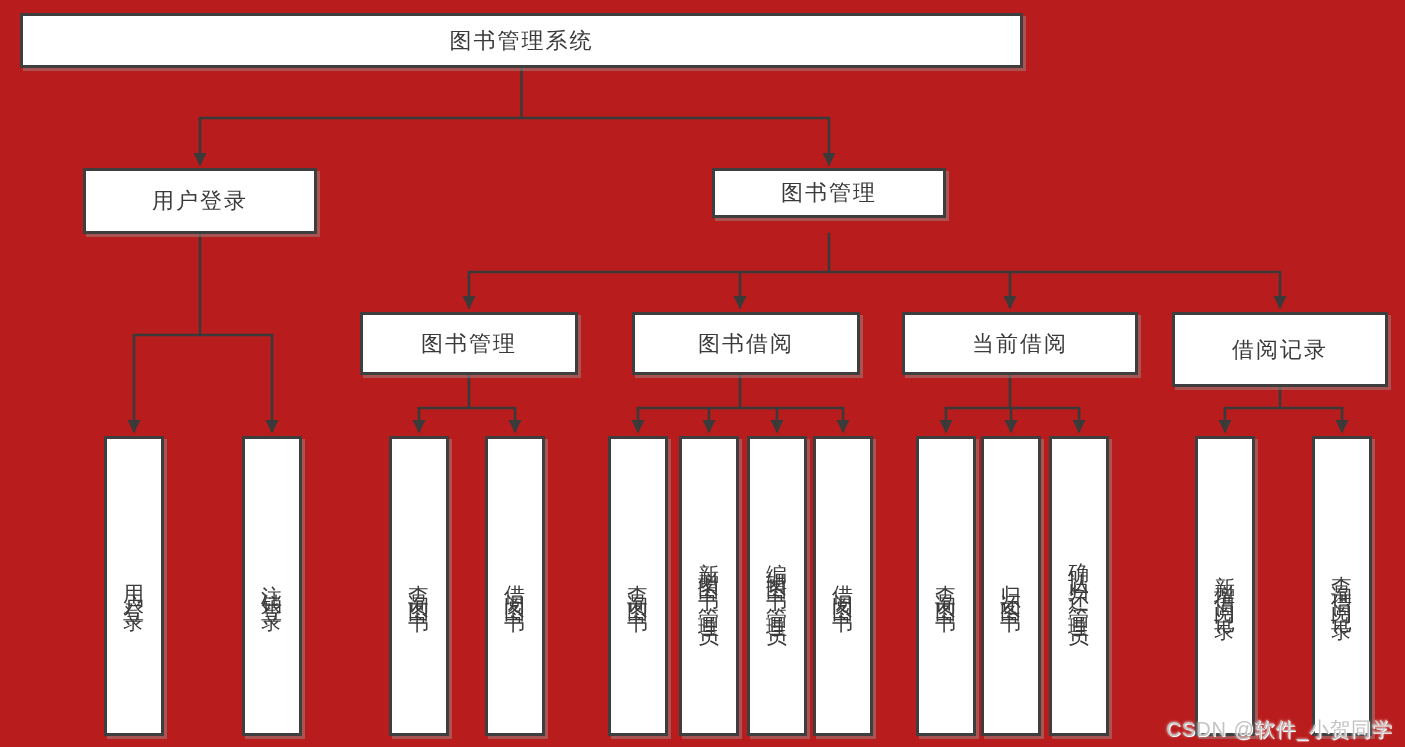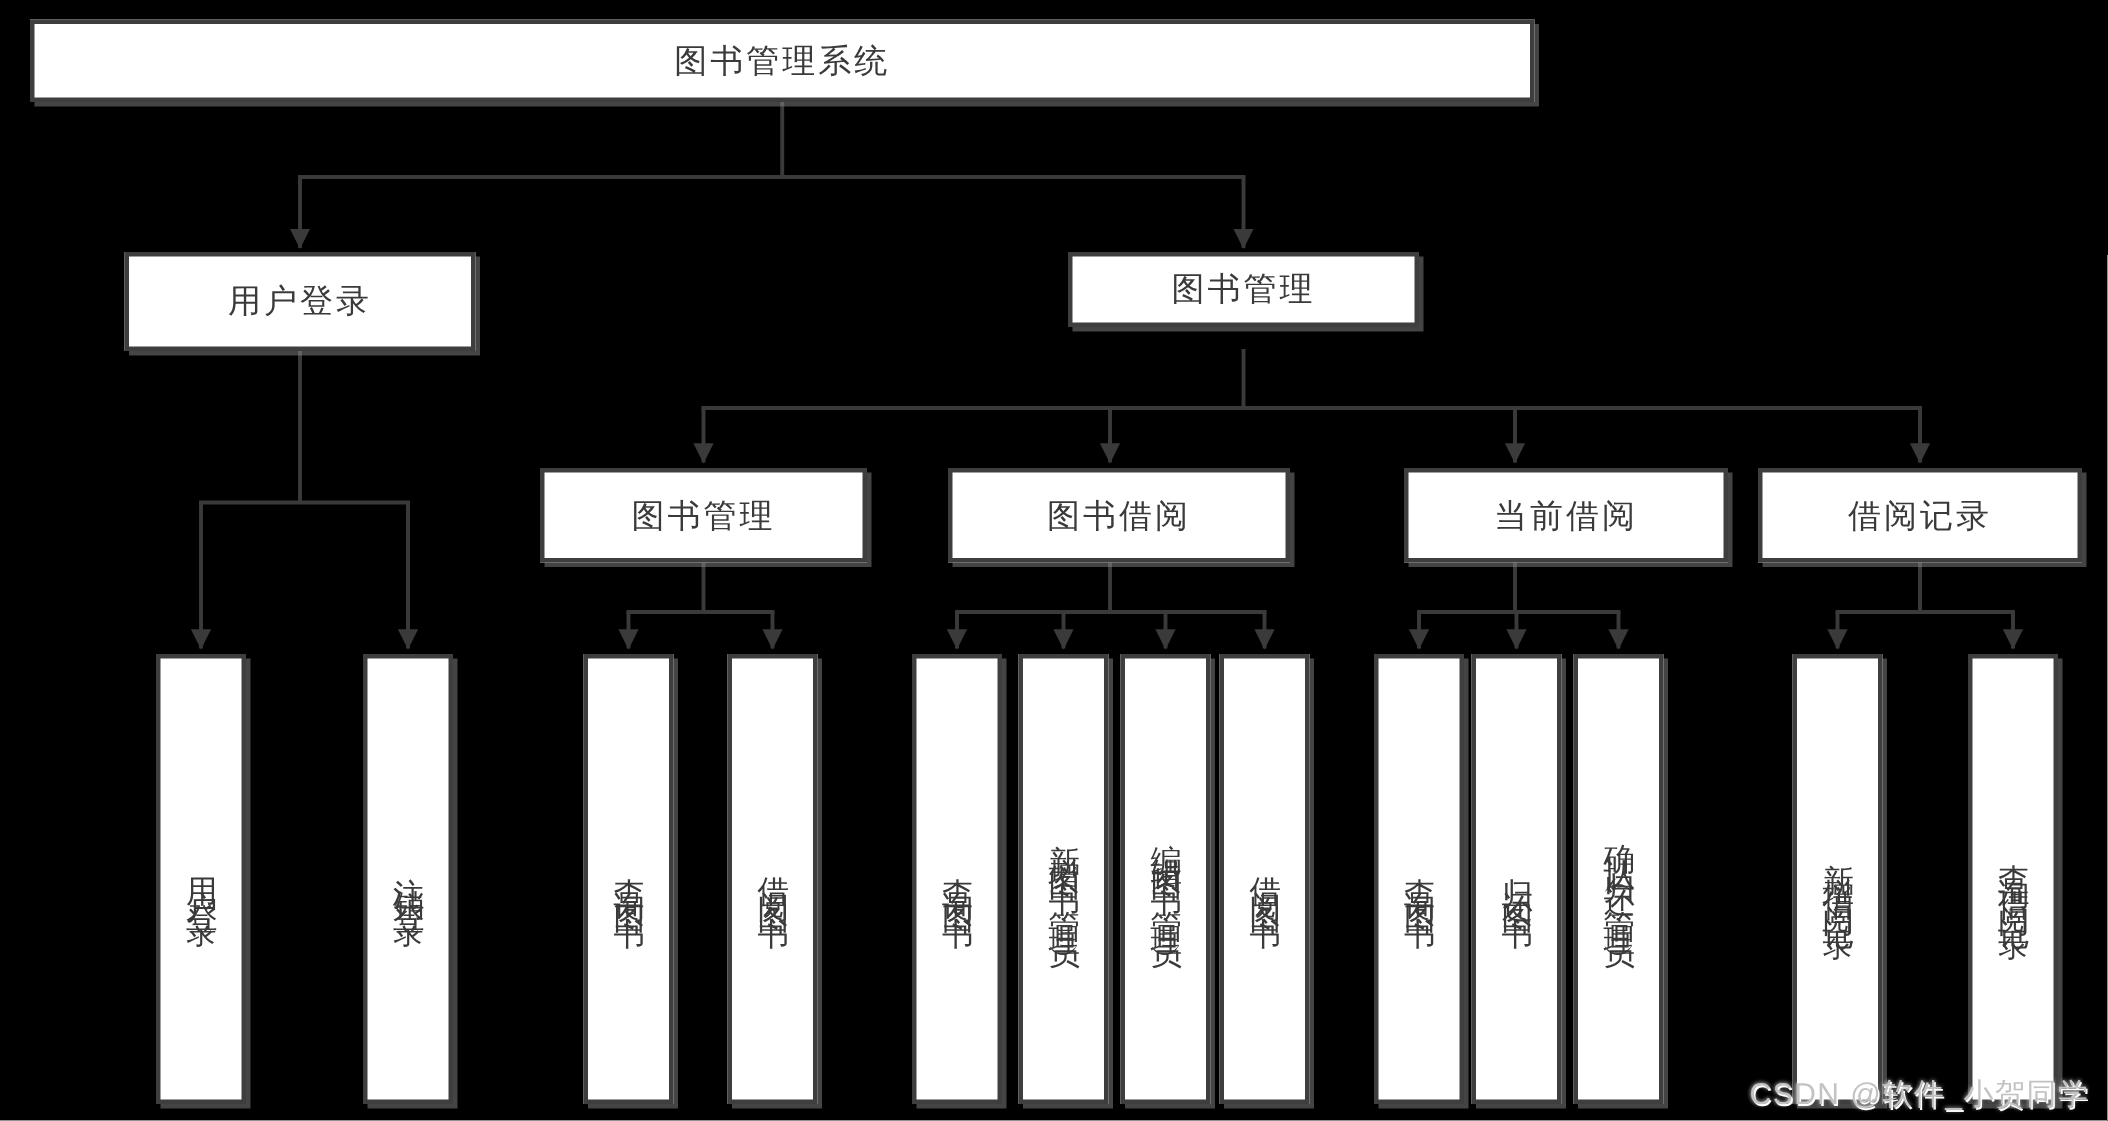--- a/index.html
+++ b/index.html
@@ -4,21 +4,21 @@
 <style>
   html, body {
     margin: 0;
     padding: 0;
     background: #ffffff;
   }
   .canvas {
     position: relative;
     width: 1405px;
     height: 747px;
-    background: #000000;
+    background: #b91c1c;
     overflow: hidden;
     font-family: "Liberation Sans", "DejaVu Sans", sans-serif;
   }
   .connectors {
     position: absolute;
     left: 0; top: 0;
     width: 1405px;
     height: 747px;
     z-index: 1;
   }
@@ -113,22 +113,22 @@
     <path d="M1342,409 V431" marker-end="url(#arrowhead)"></path>
   </svg>
 
   <div class="node box-h" style="left:20px;top:13px;width:1003px;height:55px">图书管理系统</div>
 
   <div class="node box-h" style="left:83px;top:168px;width:234px;height:66px">用户登录</div>
   <div class="node box-h" style="left:712px;top:168px;width:234px;height:50px">图书管理</div>
 
   <div class="node box-h" style="left:360px;top:312px;width:218px;height:63px">图书管理</div>
   <div class="node box-h" style="left:632px;top:312px;width:228px;height:63px">图书借阅</div>
-  <div class="node box-h" style="left:936px;top:312px;width:216px;height:63px">当前借阅</div>
-  <div class="node box-h" style="left:1172px;top:312px;width:216px;height:63px">借阅记录</div>
+  <div class="node box-h" style="left:902px;top:312px;width:236px;height:63px">当前借阅</div>
+  <div class="node box-h" style="left:1172px;top:312px;width:216px;height:75px">借阅记录</div>
 
   <div class="node box-v" style="left:104px;top:436px;width:60px;height:300px">
     <span>用户登录</span>
   </div>
   <div class="node box-v" style="left:242px;top:436px;width:60px;height:300px">
     <span>注销登录</span>
   </div>
 
   <div class="node box-v" style="left:389px;top:436px;width:60px;height:300px">
     <span>查询图书</span>

